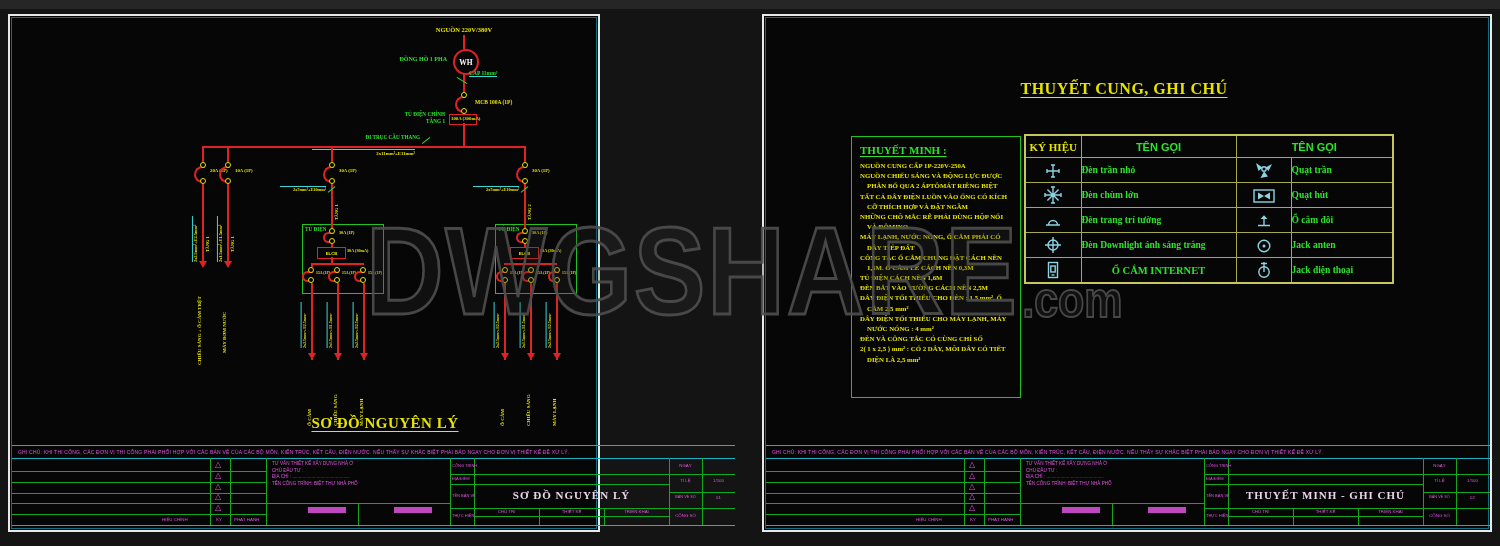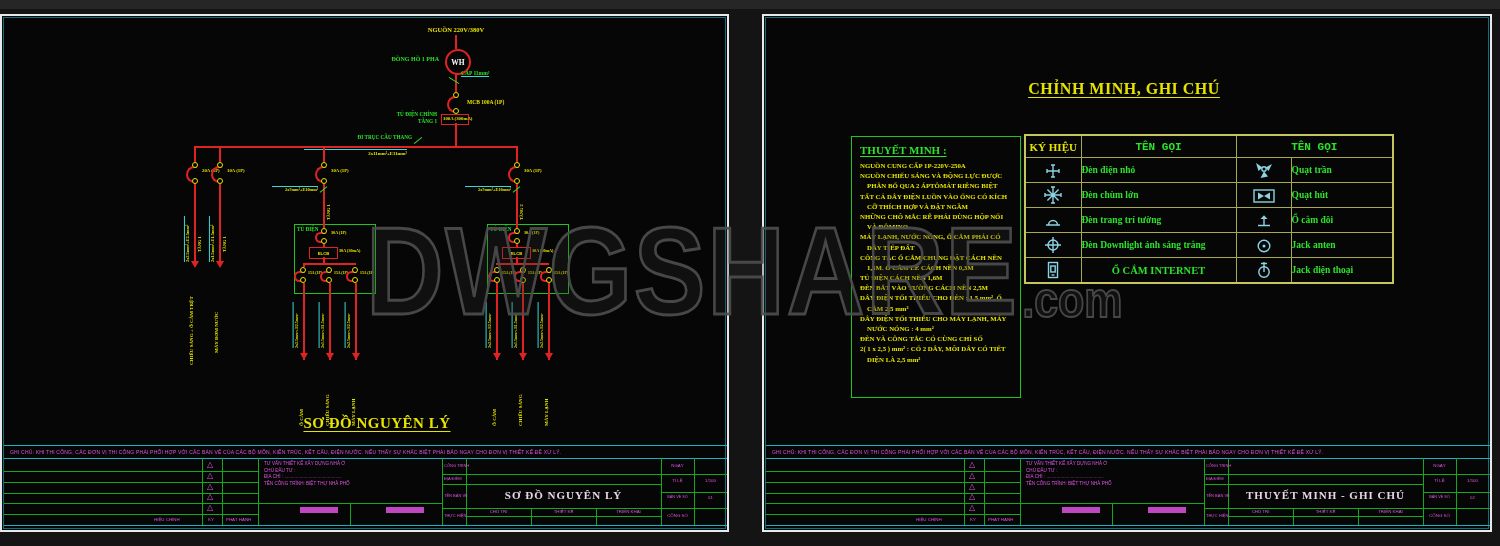--- a/index.html
+++ b/index.html
@@ -4,21 +4,21 @@
 <style>
   :root{
     --red:#df2323; --grn:#2ce22c; --yel:#e6e300; --cyn:#38d8d8; --mag:#e054e0;
     --tbl:#14a81c; --legb:#a8a850;
   }
   html,body{margin:0;padding:0;background:#111;}
   #app{position:relative;width:1500px;height:546px;background:#141414;overflow:hidden;
        font-family:"Liberation Sans",sans-serif;}
   #topbar{position:absolute;left:0;top:0;width:1500px;height:9px;background:#262626;}
   .sheet{position:absolute;top:14px;height:518px;background:#060606;border:2px solid #e9e9e9;box-sizing:border-box;}
-  #sheet-left{left:0;width:729px;}
+  #sheet-left{left:8px;width:592px;}
   #sheet-right{left:762px;width:730px;}
   .frame{position:absolute;left:1px;top:1px;right:1px;bottom:1px;border:1px solid #0d6f80;pointer-events:none;}
   
   .t{position:absolute;white-space:nowrap;line-height:1.15;font-family:"Liberation Serif",serif;font-weight:bold;}
   .cg{color:var(--grn);} .cy{color:var(--yel);}
   .ra{text-align:right;} .ctr{text-align:center;}
   .wv{position:absolute;width:2px;background:var(--red);}
   .whz{position:absolute;height:2px;background:var(--red);}
   .vt{writing-mode:vertical-rl;transform:rotate(180deg);}
   .vcab{border-right:1px solid var(--cyn);padding-right:1px;}
@@ -48,21 +48,21 @@
   
   #notesbox{position:absolute;left:87px;top:120px;width:170px;height:262px;border:1px solid #1fc41f;box-sizing:border-box;padding:7px 8px;}
   #notesbox h3{margin:0 0 5px 0;font-size:11px;color:var(--grn);font-family:"Liberation Serif",serif;text-decoration:underline;text-underline-offset:2px;}
   .nitem{font-size:6.8px;line-height:1.5;color:var(--yel);font-family:"Liberation Serif",serif;font-weight:bold;padding-left:7px;text-indent:-7px;}
   
   .legend{position:absolute;left:260px;top:118px;border-collapse:collapse;table-layout:fixed;width:368px;border:2px solid #c6c65e;}
   .legend th,.legend td{border:1px solid var(--legb);padding:0;overflow:hidden;}
   .legend th{height:21px;font-size:11px;}
   .legend td{height:24px;}
   .hsym{color:var(--yel);font-family:"Liberation Serif",serif;}
-  .hname{color:var(--grn);font-family:Liberation Mono, monospace;}
+  .hname{color:var(--grn);font-family:Liberation Sans, sans-serif;}
   .sym{text-align:center;vertical-align:middle;}
   .nm{font-family:"Liberation Serif",serif;font-weight:bold;color:var(--grn);font-size:9.5px;padding-left:8px;}
   .nm.big{font-size:10.5px;text-align:center;padding-left:0;}
   .legend svg{vertical-align:middle;}
   .legend svg *{stroke:#8cd4e4;fill:none;stroke-width:1.4;}
   .legend svg .f{fill:#8cd4e4;stroke:none;}
   .legend svg .wf{fill:#d9e5ea;stroke:none;}
   
   #wm{position:absolute;left:366px;top:208px;display:flex;align-items:flex-end;transform:scaleX(.86);transform-origin:left bottom;pointer-events:none;opacity:.92;}
   #wm .big{font-size:125px;line-height:1;font-weight:bold;color:rgba(46,46,46,.28);-webkit-text-stroke:3px #4d4d4d;letter-spacing:2px;}
@@ -302,21 +302,21 @@
     <div class="tbt ctr" style="left:659px;top:463px;width:33px;">TỈ LỆ</div>
     <div class="tbt ctr" style="left:659px;top:480px;width:33px;font-size:3.8px;">BẢN VẼ SỐ</div>
     <div class="tbt ctr" style="left:659px;top:498px;width:33px;">CÔNG SỐ</div>
     <div class="tbt ctr" style="left:692px;top:463px;width:33px;">1/100</div>
     <div class="tbt ctr" style="left:692px;top:480px;width:33px;">01</div>
   </div>
 
   <div class="sheet" id="sheet-right">
     <div class="frame"></div>
 
-    <div class="sh-title ctr" style="left:252px;top:64px;width:216px;font-size:16px;">CHỈNH MINH, GHI CHÚ</div>
+    <div class="sh-title ctr" style="left:252px;top:64px;width:216px;font-size:16px;">THUYẾT CUNG, GHI CHÚ</div>
 
     <div id="notesbox">
       <h3>THUYẾT MINH :</h3>
       <div class="nitem">NGUỒN CUNG CẤP 1P-220V-250A</div>
       <div class="nitem">NGUỒN CHIẾU SÁNG VÀ ĐỘNG LỰC ĐƯỢC PHÂN BỔ QUA 2 ÁPTÔMÁT RIÊNG BIỆT</div>
       <div class="nitem">TẤT CẢ DÂY ĐIỆN LUỒN VÀO ỐNG CÓ KÍCH CỠ THÍCH HỢP VÀ ĐẶT NGẦM</div>
       <div class="nitem">NHỮNG CHỖ MẮC RẼ PHẢI DÙNG HỘP NỐI VÀ ĐÔMINO</div>
       <div class="nitem">MÁY LẠNH, NƯỚC NÓNG, Ổ CẮM PHẢI CÓ DÂY TIẾP ĐẤT</div>
       <div class="nitem">CÔNG TẮC Ổ CẮM CHUNG ĐẶT CÁCH NỀN 1,5M.  Ổ CẮM LẺ CÁCH NỀN 0,3M</div>
       <div class="nitem">TỦ ĐIỆN CÁCH NỀN 1,6M</div>
@@ -337,21 +337,21 @@
       <tbody>
           <tr>
         <th class="hsym">KÝ HIỆU</th>
         <th class="hname">TÊN GỌI</th>
         <th class="hname" colspan="2">TÊN GỌI</th>
       </tr>
       <tr>
         <td class="sym"><span><svg width="16" height="16">
                   <path d="M8 2v12M2 8h12M6 2h4M6 14h4M2 6v4M14 6v4"></path>
                 </svg></span></td>
-        <td class="nm">Đèn điện nhỏ</td>
+        <td class="nm">Đèn trần nhỏ</td>
         <td class="sym"><span><svg width="20" height="18">
                   <circle cx="10" cy="8" r="2.2"></circle>
                   <path class="f" d="M8.5 6.5L2 2l2.5 8zM11.5 6.5L18 3l-3.5 7zM10 10.2L6.5 17l7.5-1.5z"></path>
                 </svg></span></td>
         <td class="nm">Quạt trần</td>
       </tr>
       <tr>
         <td class="sym"><span><svg width="18" height="18">
                   <path d="M9 1v16M1 9h16M3.4 3.4l11.2 11.2M14.6 3.4L3.4 14.6M7 1h4M7 17h4M1 7v4M17 7v4"></path>
                 </svg></span></td>

